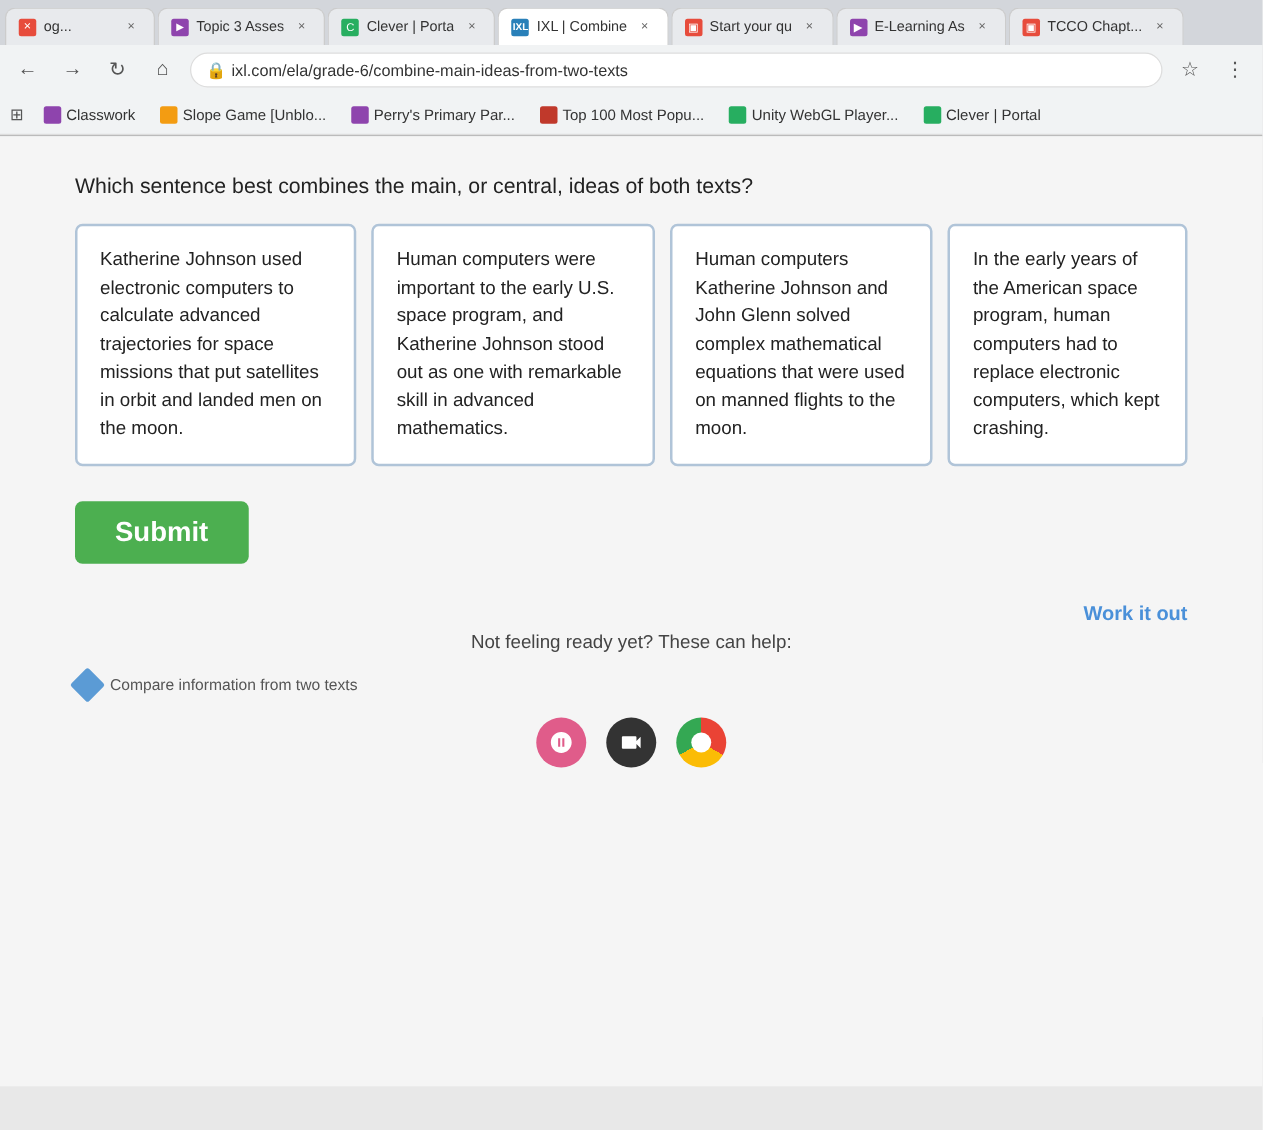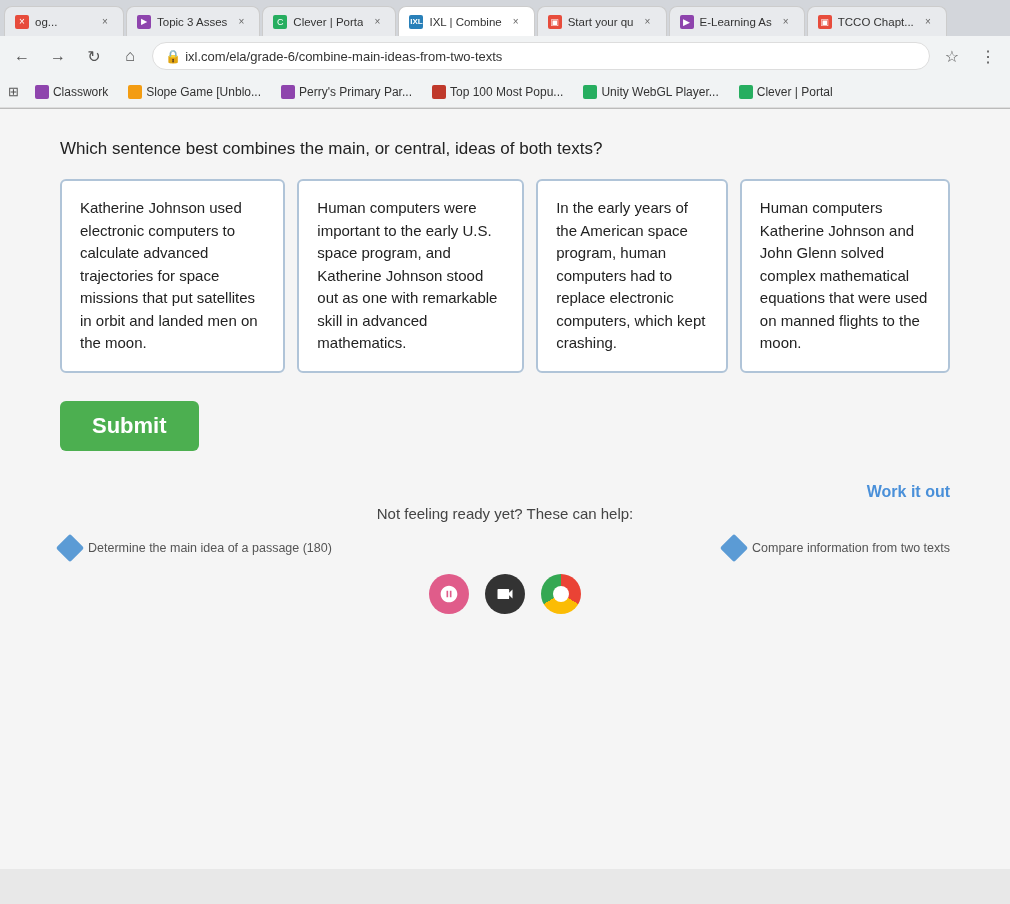--- a/index.html
+++ b/index.html
@@ -340,38 +340,34 @@
   <p class="question-text">Which sentence best combines the main, or central, ideas of both texts?</p>
 
   <div class="answer-options">
     <div class="answer-option">
       <span>Katherine Johnson used electronic computers to calculate advanced trajectories for space missions that put satellites in orbit and landed men on the moon.</span>
     </div>
     <div class="answer-option">
       <span>Human computers were important to the early U.S. space program, and Katherine Johnson stood out as one with remarkable skill in advanced mathematics.</span>
     </div>
     <div class="answer-option">
+      <span>Human computers Katherine Johnson and John Glenn solved complex mathematical equations that were used on manned flights to the moon.</span>
+    </div>
+    <div class="answer-option">
       <span>In the early years of the American space program, human computers had to replace electronic computers, which kept crashing.</span>
-    </div>
-    <div class="answer-option">
-      <span>Human computers Katherine Johnson and John Glenn solved complex mathematical equations that were used on manned flights to the moon.</span>
     </div>
   </div>
 
   <button class="submit-btn">Submit</button>
 
   <div class="work-it-out-section">
     <div class="work-it-out-title">Work it out</div>
     <div class="work-it-out-subtitle">Not feeling ready yet? These can help:</div>
 
     <div class="help-links">
-      <div class="help-link">
-        <div class="help-diamond"></div>
-        <span>Determine the main idea of a passage (180)</span>
-      </div>
       <div class="help-link">
         <div class="help-diamond"></div>
         <span>Compare information from two texts</span>
       </div>
     </div>
 
     <div class="bottom-icons">
       <div class="bottom-icon pink">
         <svg width="20" height="20" viewBox="0 0 24 24" fill="white">
           <path d="M12 2C6.48 2 2 6.48 2 12s4.48 10 10 10 10-4.48 10-10S17.52 2 12 2zm-1 14H9V8h2v8zm4 0h-2V8h2v8z"></path>

